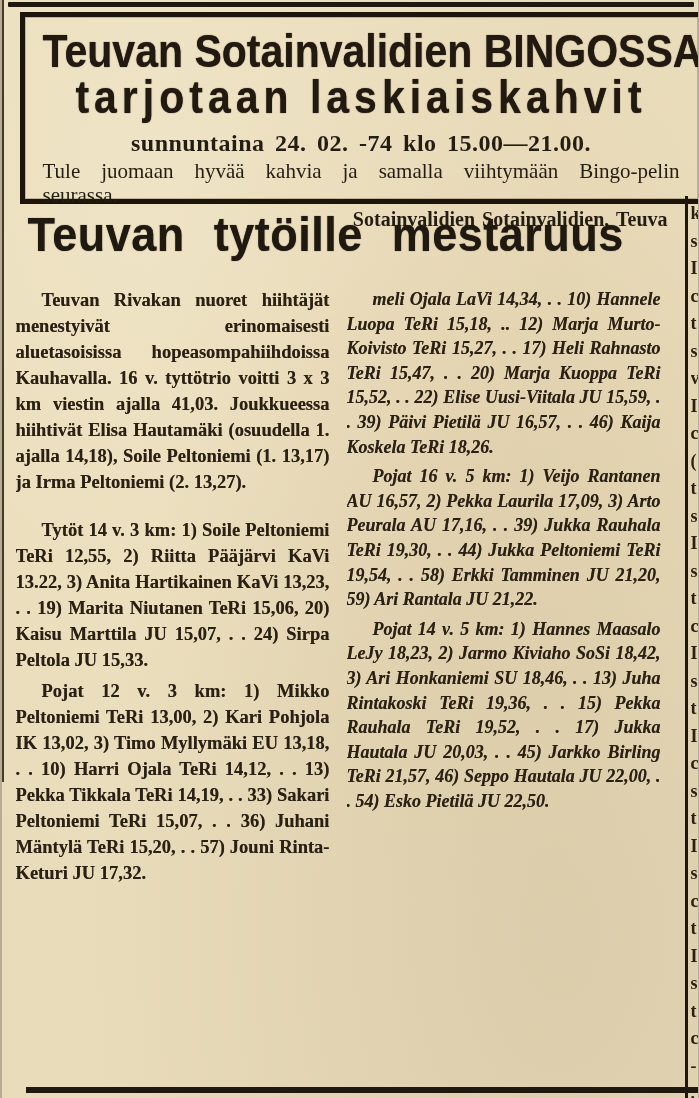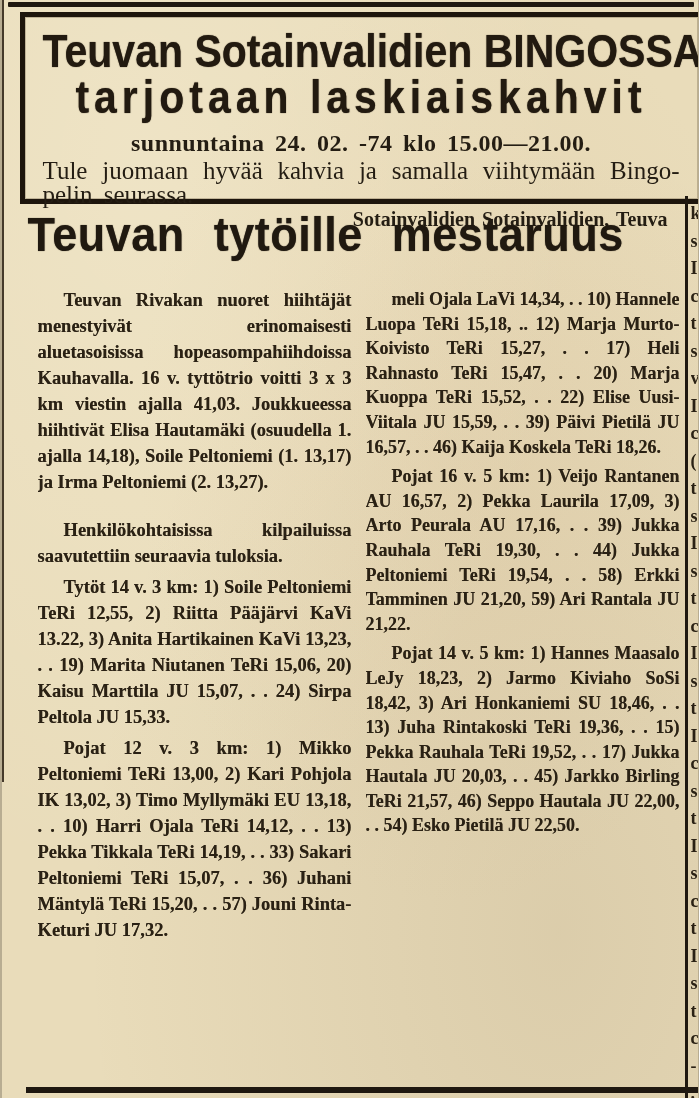--- a/index.html
+++ b/index.html
@@ -40,21 +40,21 @@
     text-shadow:0 0 1px rgba(30,20,8,.8);
     white-space:nowrap;
   }
   .ad-title-1{font-size:41px;letter-spacing:0px;margin-top:6px;}
   .ad-title-2{font-size:41px;letter-spacing:5px;margin-top:5px;}
   .ad-date{
     text-align:center;font-weight:700;font-size:24px;margin-top:14px;
     letter-spacing:.5px;word-spacing:4px;
   }
   .ad-body{
-    font-size:25px;line-height:24px;text-align:justify;margin-top:2px;
+    font-size:21px;line-height:24px;text-align:justify;margin-top:2px;
     word-spacing:5px;
   }
   .ad-signature{
     text-align:right;font-weight:700;font-size:20px;margin-top:1px;
     padding-right:12px;word-spacing:2px;
   }
 
   
   .headline{
     position:absolute;left:26px;top:208px;width:645px;
@@ -66,22 +66,22 @@
     text-shadow:0 0 1px rgba(32,25,16,.75);
     white-space:nowrap;
   }
   .col{
     position:absolute;top:287px;height:800px;overflow:hidden;
     font-weight:700;
     text-align:justify;
     color:#2a2114;
     text-shadow:0 0 .5px rgba(42,33,20,.6);
   }
-  .col-left{left:36px;width:314px;font-size:18.5px;line-height:26px;}
-  .col-right{left:364px;width:314px;font-size:18px;line-height:24.6px;}
+  .col-left{left:14px;width:314px;font-size:18.5px;line-height:26px;}
+  .col-right{left:345px;width:314px;font-size:18px;line-height:24.6px;font-style:italic;}
   .col p{margin:0;text-indent:26px;}
   .col p + p{margin-top:5px;}
   .col-left p:nth-child(2){margin-top:22px;}
   .col p:first-child{text-indent:26px;}
 
   
   .margin-fragments{
     position:absolute;left:689px;top:200px;width:10px;height:898px;
     overflow:hidden;
     font-weight:700;font-size:18px;line-height:27.5px;
@@ -101,21 +101,20 @@
     <div class="ad-title ad-title-2">tarjotaan laskiaiskahvit</div>
     <div class="ad-date">sunnuntaina 24. 02. -74 klo 15.00—21.00.</div>
     <div class="ad-body">Tule juomaan hyvää kahvia ja samalla viihtymään Bingo-pelin seurassa.</div>
     <div class="ad-signature">Sotainvalidien Sotainvalidien, Teuva</div>
   </div>
 
   <div class="headline">Teuvan tytöille mestaruus</div>
 
   <div class="col col-left">
       <p>Teuvan Rivakan nuoret hiihtäjät menestyivät erinomaisesti aluetasoisissa hopeasompahiihdoissa Kauhavalla. 16 v. tyttötrio voitti 3 x 3 km viestin ajalla 41,03. Joukkueessa hiihtivät Elisa Hautamäki (osuudella 1. ajalla 14,18), Soile Peltoniemi (1. 13,17) ja Irma Peltoniemi (2. 13,27).</p>
-      <p>Henkilökohtaisissa kilpailuissa saavutettiin seuraavia tuloksia.</p>
       <p>Tytöt 14 v. 3 km: 1) Soile Peltoniemi TeRi 12,55, 2) Riitta Pääjärvi KaVi 13.22, 3) Anita Hartikainen KaVi 13,23, . . 19) Marita Niutanen TeRi 15,06, 20) Kaisu Marttila JU 15,07, . . 24) Sirpa Peltola JU 15,33.</p>
       <p>Pojat 12 v. 3 km: 1) Mikko Peltoniemi TeRi 13,00, 2) Kari Pohjola IK 13,02, 3) Timo Myllymäki EU 13,18, . . 10) Harri Ojala TeRi 14,12, . . 13) Pekka Tikkala TeRi 14,19, . . 33) Sakari Peltoniemi TeRi 15,07, . . 36) Juhani Mäntylä TeRi 15,20, . . 57) Jouni Rinta-Keturi JU 17,32.</p>
     </div>
 
   <div class="column-divider"></div>
 
   <div class="col col-right">
       <p>meli Ojala LaVi 14,34, . . 10) Hannele Luopa TeRi 15,18, .. 12) Marja Murto-Koivisto TeRi 15,27, . . 17) Heli Rahnasto TeRi 15,47, . . 20) Marja Kuoppa TeRi 15,52, . . 22) Elise Uusi-Viitala JU 15,59, . . 39) Päivi Pietilä JU 16,57, . . 46) Kaija Koskela TeRi 18,26.</p>
       <p>Pojat 16 v. 5 km: 1) Veijo Rantanen AU 16,57, 2) Pekka Laurila 17,09, 3) Arto Peurala AU 17,16, . . 39) Jukka Rauhala TeRi 19,30, . . 44) Jukka Peltoniemi TeRi 19,54, . . 58) Erkki Tamminen JU 21,20, 59) Ari Rantala JU 21,22.</p>
       <p>Pojat 14 v. 5 km: 1) Hannes Maasalo LeJy 18,23, 2) Jarmo Kiviaho SoSi 18,42, 3) Ari Honkaniemi SU 18,46, . . 13) Juha Rintakoski TeRi 19,36, . . 15) Pekka Rauhala TeRi 19,52, . . 17) Jukka Hautala JU 20,03, . . 45) Jarkko Birling TeRi 21,57, 46) Seppo Hautala JU 22,00, . . 54) Esko Pietilä JU 22,50.</p>

